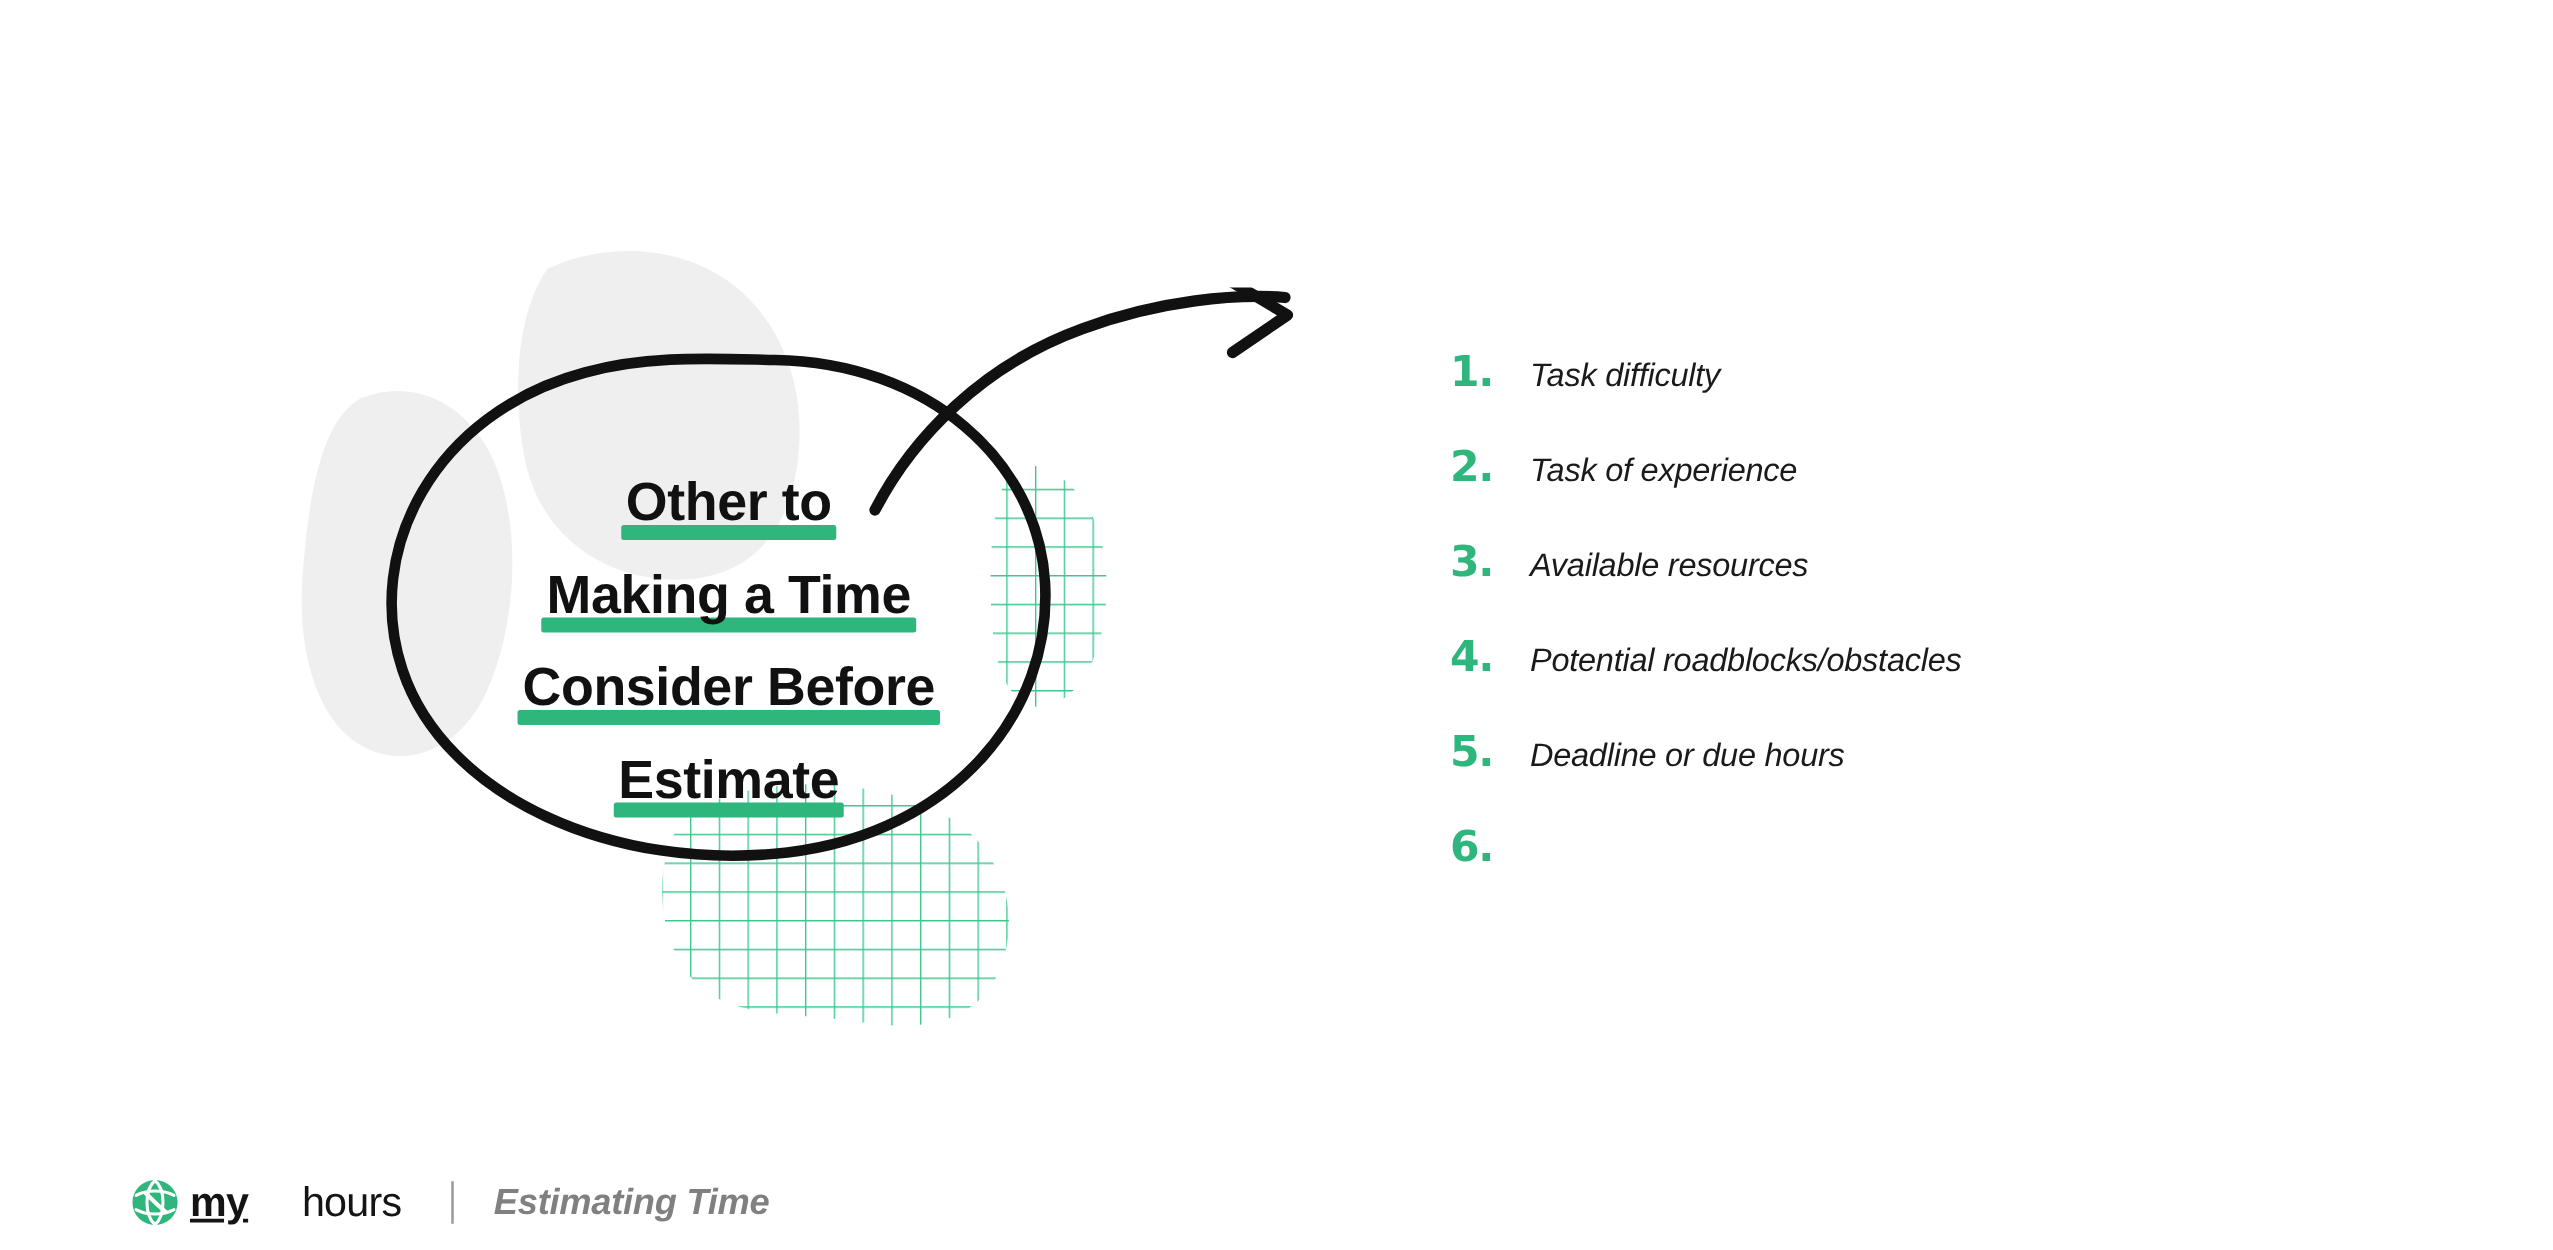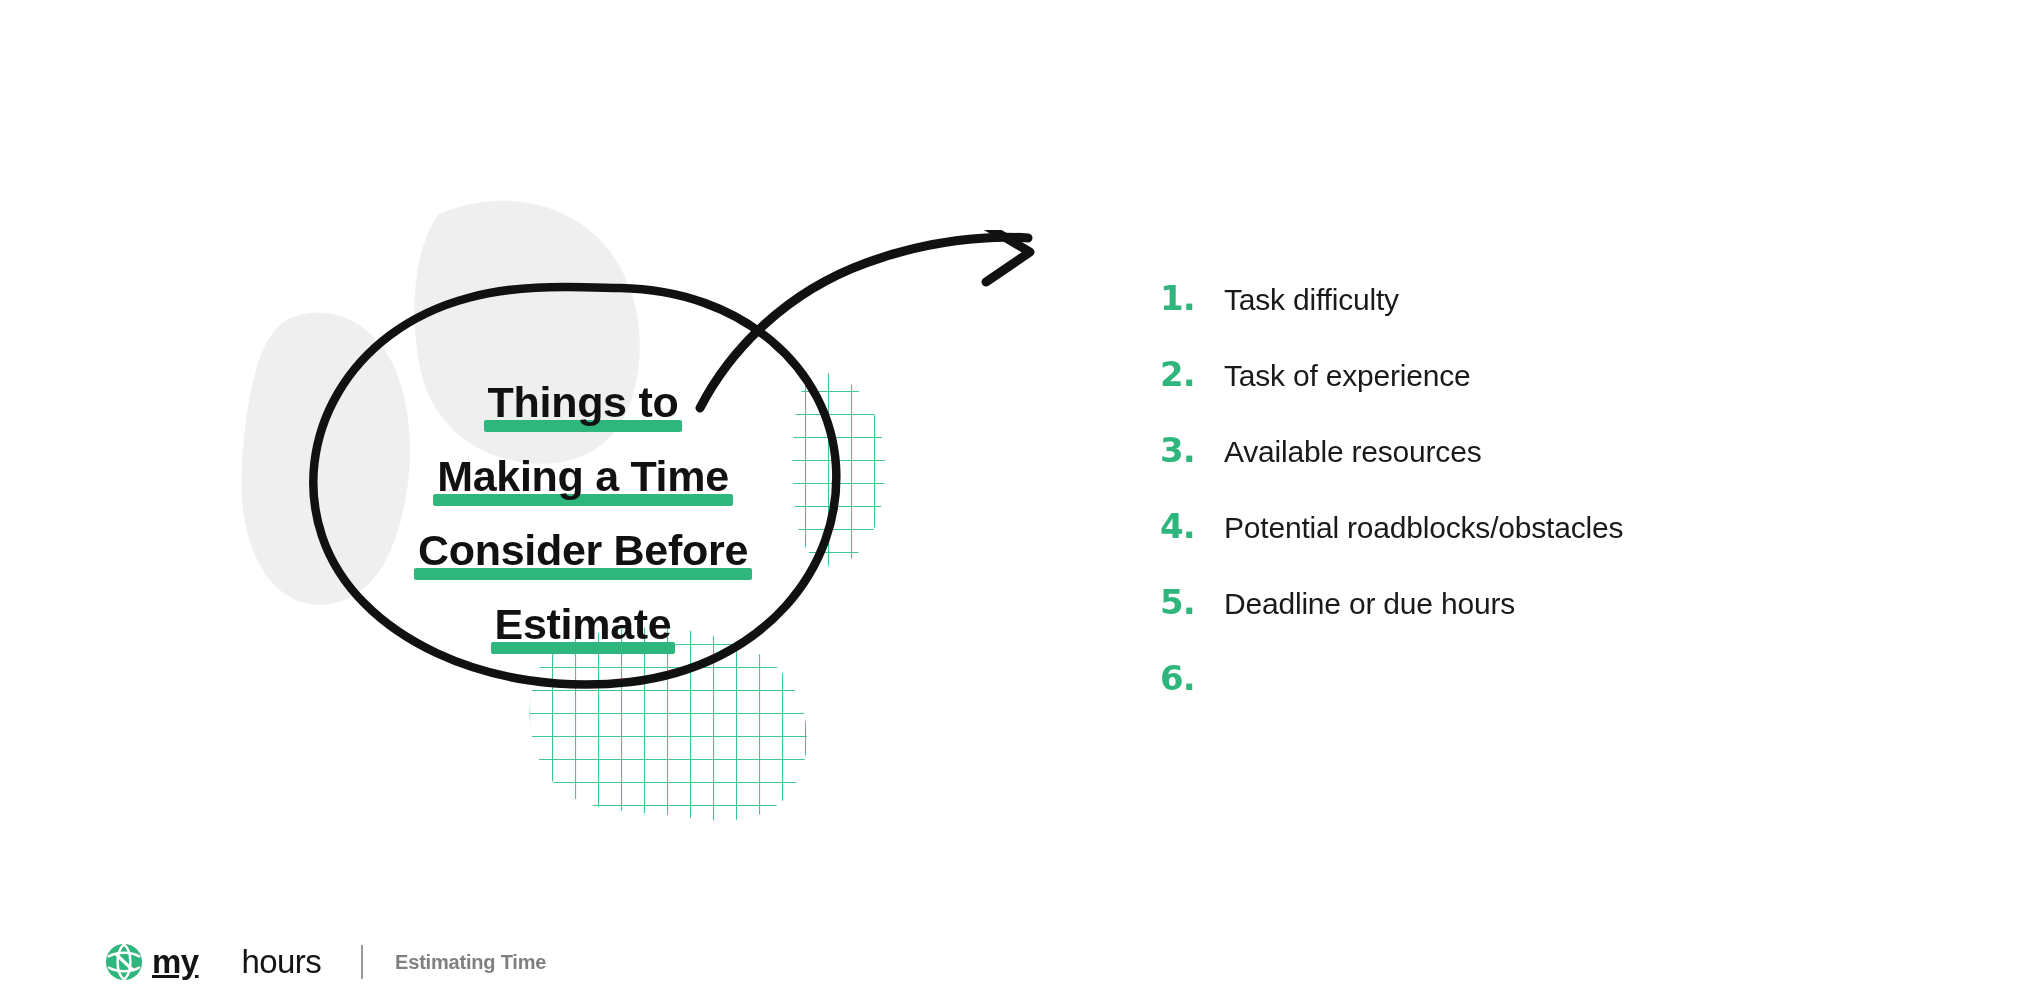--- a/index.html
+++ b/index.html
@@ -98,23 +98,24 @@
   .li-num {
     width: 64px;
     flex: 0 0 64px;
     font-size: 34px;
     font-weight: bold;
     color: #2FB67C;
     font-family: "DejaVu Sans", sans-serif;
     letter-spacing: -1px;
   }
   .li-text {
-    font-size: 30px;
+    font-size: 26px;
     color: #1a1a1a;
     letter-spacing: -0.2px;
+    font-style: italic;
   }
 
   
   .footer {
     position: absolute;
     left: 105px;
     top: 940px;
     display: flex;
     align-items: center;
     height: 44px;
@@ -134,25 +135,26 @@
   .logo-word .lw-bold { font-weight: bold; text-decoration: underline; }
   .logo-word .lw-light { font-weight: normal; margin-left: 43px; }
   .footer-divider {
     width: 2px;
     height: 34px;
     background: #9a9a9a;
     margin: 0 32px 0 40px;
     flex: 0 0 2px;
   }
   .footer-caption {
-    font-size: 20px;
+    font-size: 29px;
     font-weight: bold;
     color: #808080;
     letter-spacing: -0.2px;
     white-space: nowrap;
+    font-style: italic;
   }
 </style>
 </head>
 <body>
 
 <div id="canvas">
 
   <svg class="bg-layer" viewBox="0 0 2042 1000" width="2042" height="1000" xmlns="http://www.w3.org/2000/svg">
     <defs>
       <pattern id="gridpat" width="23" height="23" patternUnits="userSpaceOnUse">
@@ -191,21 +193,21 @@
     <svg class="circle-svg" viewBox="0 0 620 470" xmlns="http://www.w3.org/2000/svg">
       <path d="M350 38
                C472 40 560 118 566 216
                C572 318 494 416 360 432
                C222 448 86 388 52 286
                C20 190 78 80 198 48
                C248 34 300 37 350 38 Z" fill="none" stroke="#111111" stroke-width="8.5" stroke-linecap="round" stroke-linejoin="round"></path>
     </svg>
 
     <div class="title-block">
-      <span class="title-line"><span class="tl-inner">Things to</span></span>
+      <span class="title-line"><span class="tl-inner">Other to</span></span>
       <span class="title-line"><span class="tl-inner">Making a Time</span></span>
       <span class="title-line"><span class="tl-inner">Consider Before</span></span>
       <span class="title-line"><span class="tl-inner">Estimate</span></span>
     </div>
   </div>
 
   <svg class="arrow-svg" viewBox="0 0 430 190" xmlns="http://www.w3.org/2000/svg">
     <path d="M10 178 C40 120 96 62 176 33 C238 10 300 5 338 8" fill="none" stroke="#111111" stroke-width="9" stroke-linecap="round" stroke-linejoin="round"></path>
     <path d="M300 -12 L344 14 L300 44" fill="none" stroke="#111111" stroke-width="9" stroke-linecap="round" stroke-linejoin="round" transform="translate(-4, 8)"></path>
   </svg>

